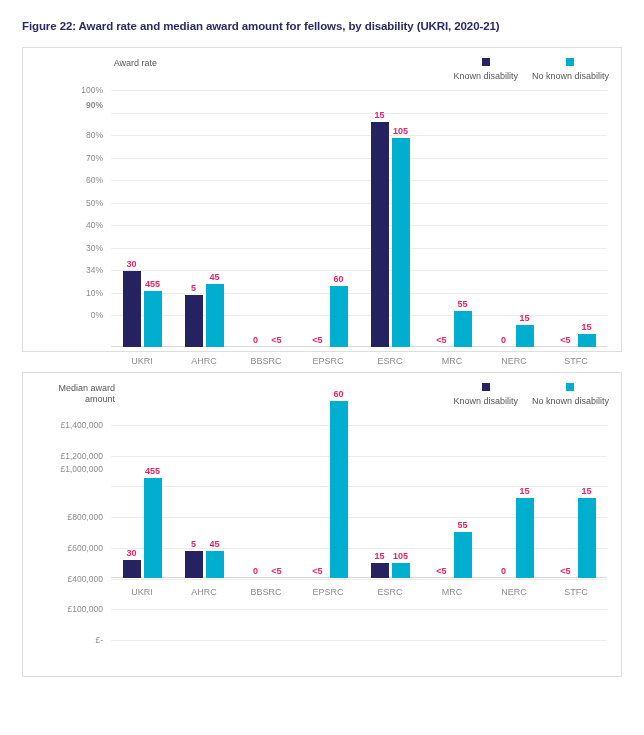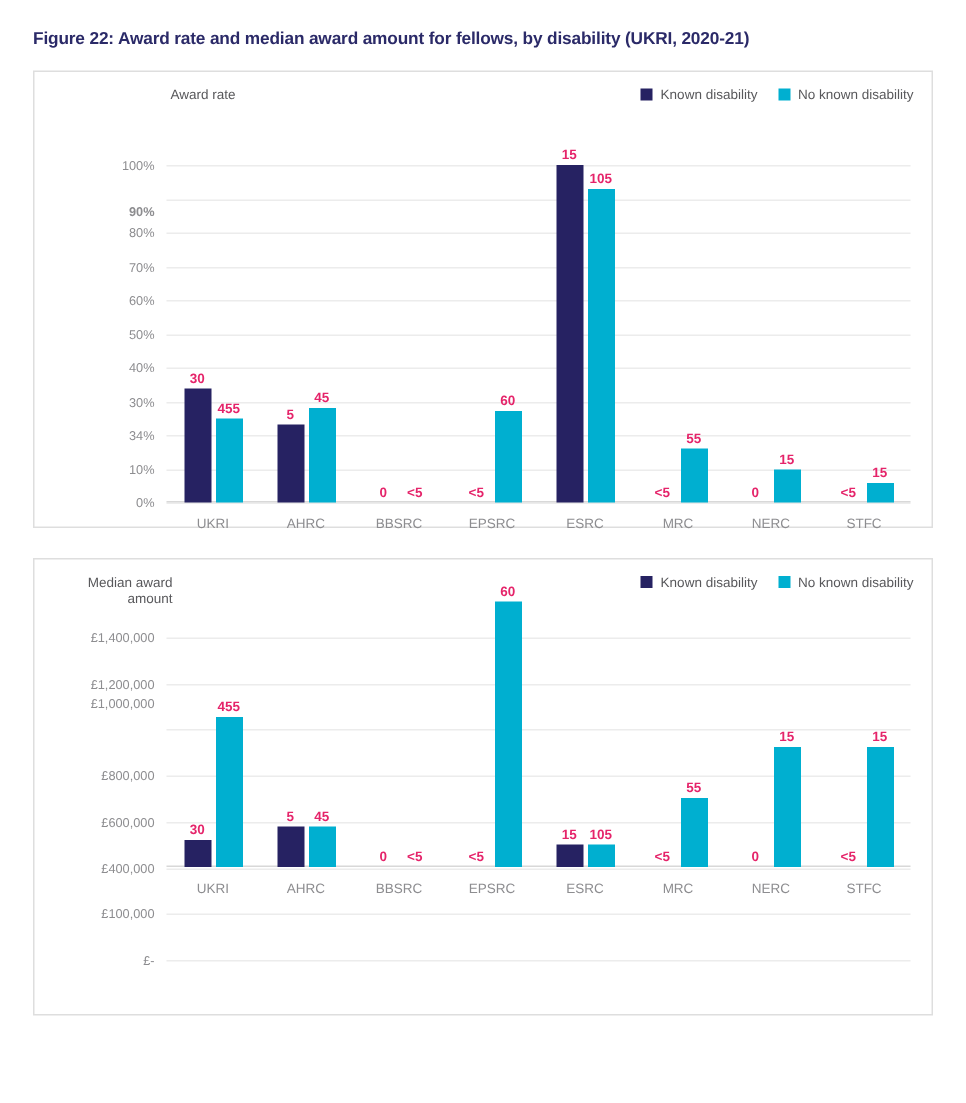--- a/index.html
+++ b/index.html
@@ -30,26 +30,26 @@
     font-size:9px; color:#58585b; line-height:11px;
     text-align:right; width:78px;
   }
   #panel1 .panel-title { text-align:right; width:120px; }
 
   .legend {
     position:absolute; right:12px; top:10px;
     display:flex; align-items:center; gap:14px;
     font-size:9px; color:#58585b;
   }
-  .legend-item { display:flex; align-items:center; gap:5px; white-space:nowrap; }
+  .legend-item { display:flex; align-items:center; gap:5px; white-space:nowrap;flex-direction:column; }
   .swatch { width:8px; height:8px; display:inline-block; }
 
   
   .plot { position:absolute; }
-  #plot1 { left:88px; top:42px; width:496px; height:225px;margin-top:20px; }
+  #plot1 { left:88px; top:42px; width:496px; height:257px; }
   #plot2 { left:88px; top:52px; width:496px; height:153px; }
 
   .gridline {
     position:absolute; left:0; width:100%; height:1px;
     background:#ececec;
   }
   .axis-base {
     position:absolute; left:0; width:100%; height:1px;
     background:#d8d8d8; bottom:0;
   }
@@ -105,21 +105,21 @@
       </div>
       <div class="legend-item">
         <span class="swatch" style="background:#00AFD0"></span>
         <span>No known disability</span>
       </div>
     </div>
     <div class="plot" id="plot1">
         <div class="gridline" style="top: 0px;"></div>
         <div class="ytick" style="top: 0px;">100%</div>
         <div class="gridline" style="top: 22.5px;"></div>
-        <div class="ytick" style="top: 31px; font-weight: bold;">90%</div>
+        <div class="ytick" style="top: 15px; font-weight: bold;">90%</div>
         <div class="gridline" style="top: 45px;"></div>
         <div class="ytick" style="top: 45px;">80%</div>
         <div class="gridline" style="top: 67.5px;"></div>
         <div class="ytick" style="top: 67.5px;">70%</div>
         <div class="gridline" style="top: 90px;"></div>
         <div class="ytick" style="top: 90px;">60%</div>
         <div class="gridline" style="top: 112.5px;"></div>
         <div class="ytick" style="top: 112.5px;">50%</div>
         <div class="gridline" style="top: 135px;"></div>
         <div class="ytick" style="top: 135px;">40%</div>

